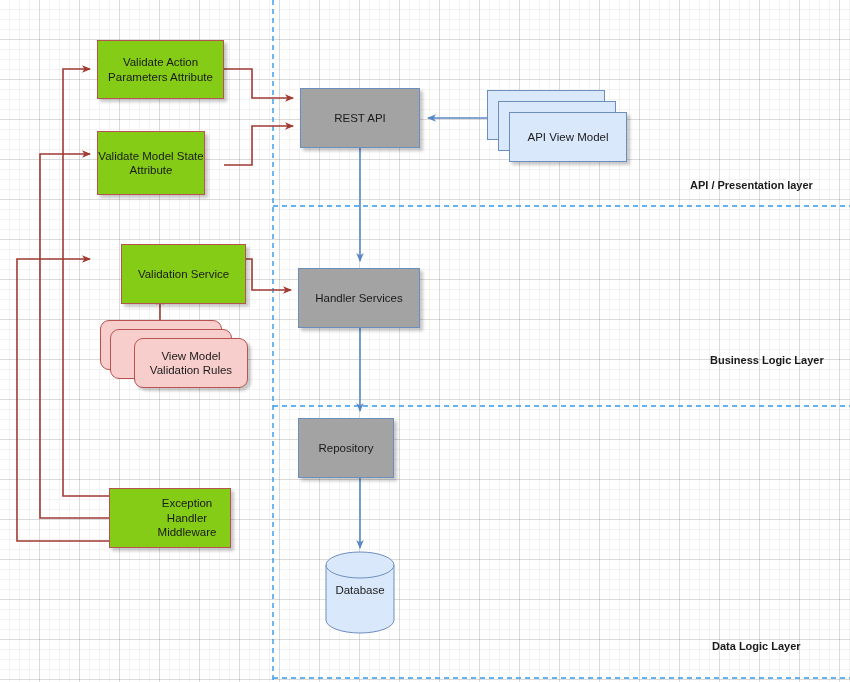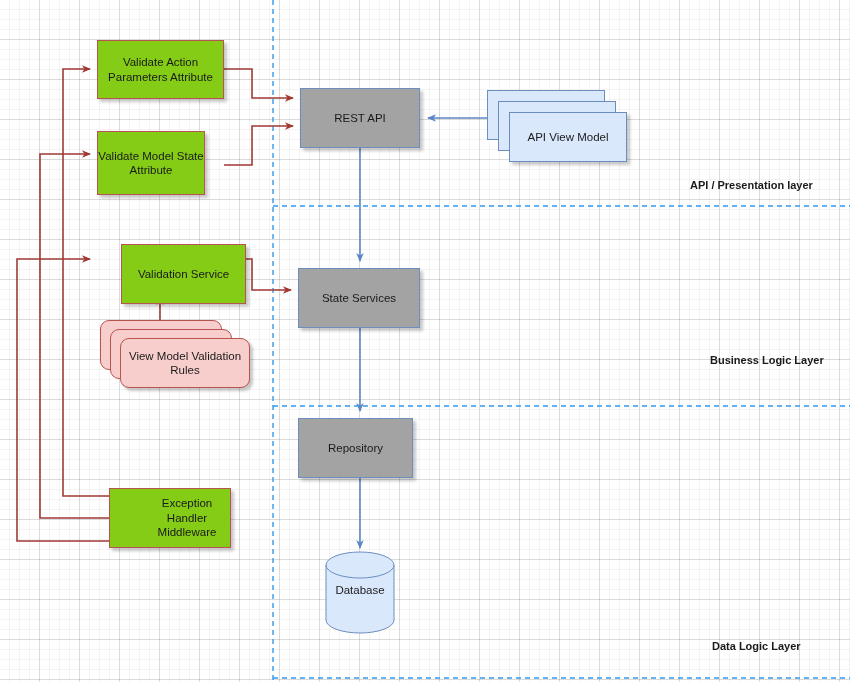--- a/index.html
+++ b/index.html
@@ -101,21 +101,21 @@
   <span>Validate Model State Attribute</span>
 </div>
 
 <div class="node rect" style="left:97px;top:244px;width:125px;height:60px;margin-left:24px;">
   <span>Validation Service</span>
 </div>
 
 <div class="stackwrap" style="left:100px;top:320px;width:150px;height:68px;">
   <div class="card pink" style="left:0px;top:0px;width:122px;height:50px;"></div>
   <div class="card pink" style="left:10px;top:9px;width:122px;height:50px;"></div>
-  <div class="card pink shadow" style="left:20px;top:18px;width:130px;height:50px;">
+  <div class="card pink shadow" style="left:34px;top:18px;width:114px;height:50px;">
     <span class="cardlabel">View Model Validation Rules</span>
   </div>
 </div>
 
 <div class="node rect" style="left:109px;top:488px;width:122px;height:60px;padding-left:34px;">
   <span>Exception Handler Middleware</span>
 </div>
 
 <div class="node rect blue" style="left:300px;top:88px;width:120px;height:60px;">
   <span>REST API</span>
@@ -123,24 +123,24 @@
 
 <div class="stackwrap" style="left:487px;top:90px;width:140px;height:80px;">
   <div class="card blue2" style="left:0px;top:0px;width:118px;height:50px;"></div>
   <div class="card blue2" style="left:11px;top:11px;width:118px;height:50px;"></div>
   <div class="card blue2 shadow" style="left:22px;top:22px;width:118px;height:50px;">
     <span class="cardlabel">API View Model</span>
   </div>
 </div>
 
 <div class="node rect blue" style="left:298px;top:268px;width:122px;height:60px;">
-  <span>State Services</span>
+  <span>Handler Services</span>
 </div>
 
-<div class="node rect blue" style="left:298px;top:418px;width:115px;height:60px;">
+<div class="node rect blue" style="left:298px;top:418px;width:96px;height:60px;">
   <span>Repository</span>
 </div>
 
 <div class="node" style="left:326px;top:578px;width:68px;height:24px;">
   <span>Database</span>
 </div>
 
 <div class="layer-label" style="left:690px;top:179px;">API / Presentation layer</div>
 
 <div class="layer-label" style="left:710px;top:354px;">Business Logic Layer</div>

